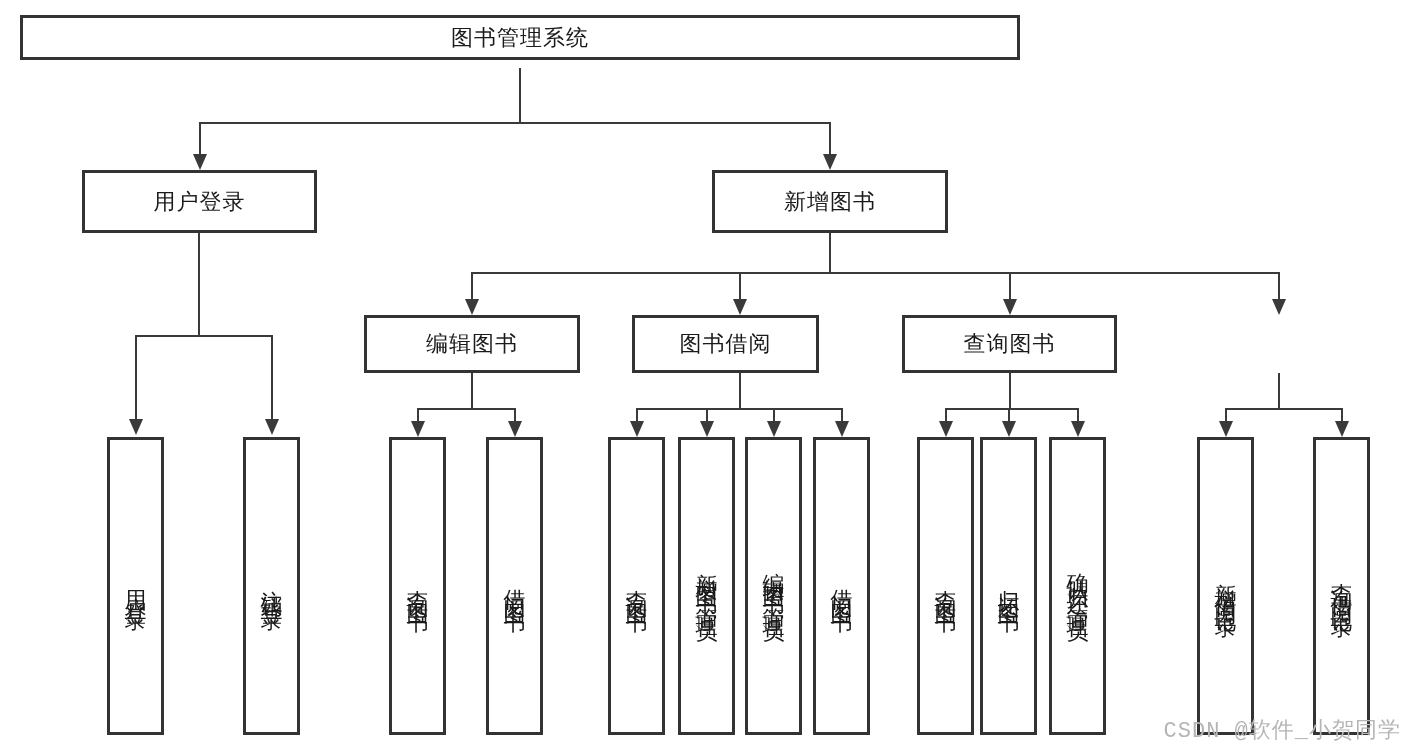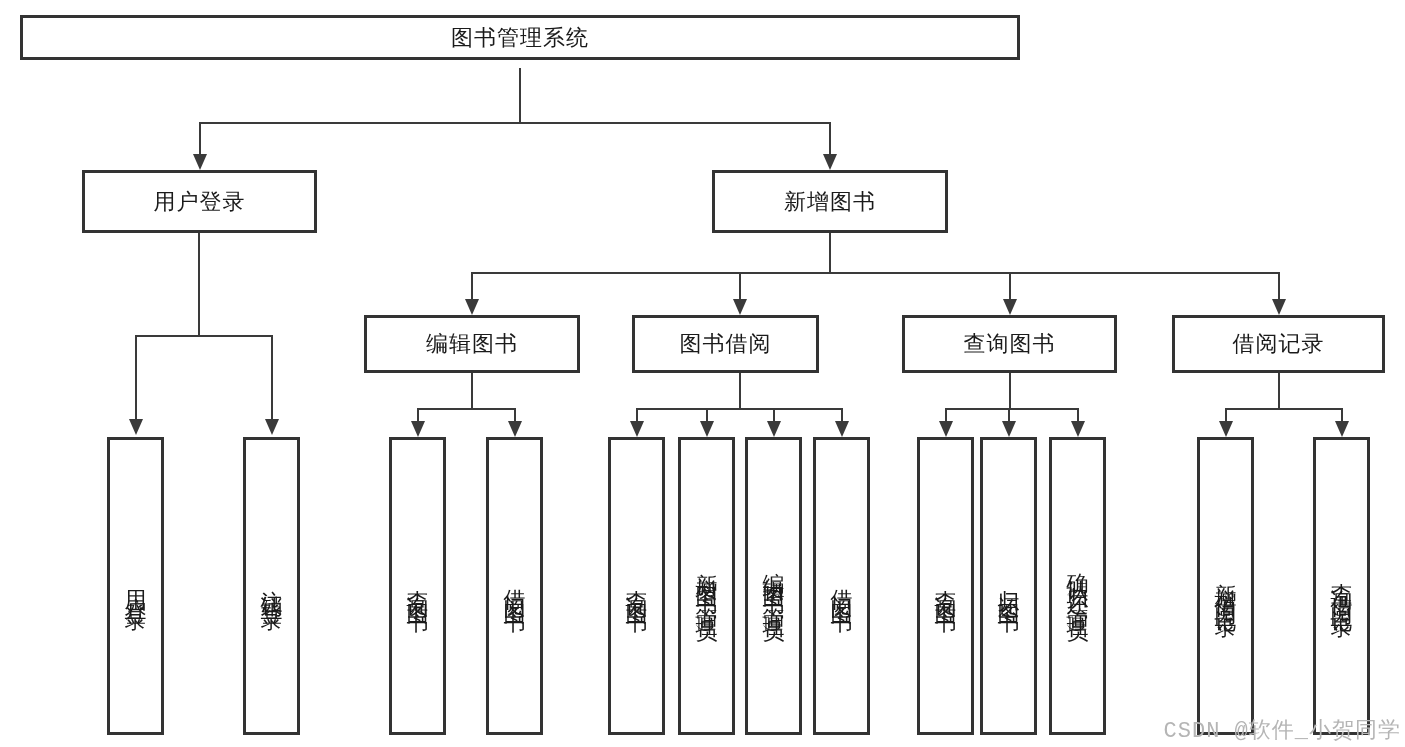--- a/index.html
+++ b/index.html
@@ -71,23 +71,20 @@
   <div class="ar" style="left:1272px;top:299px"></div>
 
   <div class="box" style="left:364px;top:315px;width:216px;height:58px">
     <span>编辑图书</span>
   </div>
   <div class="box" style="left:632px;top:315px;width:187px;height:58px">
     <span>图书借阅</span>
   </div>
   <div class="box" style="left:902px;top:315px;width:215px;height:58px">
     <span>查询图书</span>
-  </div>
-  <div class="box" style="left:1172px;top:315px;width:213px;height:58px">
-    <span>借阅记录</span>
   </div>
 
   <div class="vl" style="left:471px;top:373px;height:35px"></div>
   <div class="hl" style="left:417px;top:408px;width:98px"></div>
   <div class="vl" style="left:417px;top:408px;height:13px"></div>
   <div class="ar" style="left:411px;top:421px"></div>
   <div class="vl" style="left:514px;top:408px;height:13px"></div>
   <div class="ar" style="left:508px;top:421px"></div>
 
   <div class="vl" style="left:739px;top:373px;height:35px"></div>

